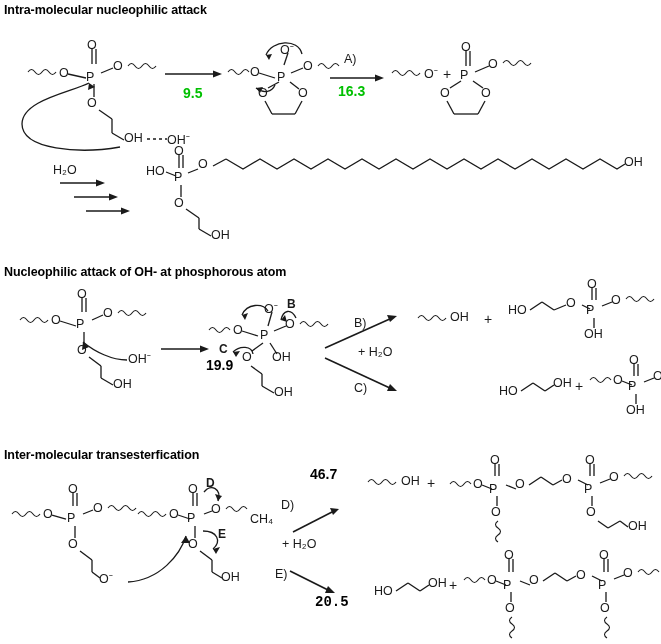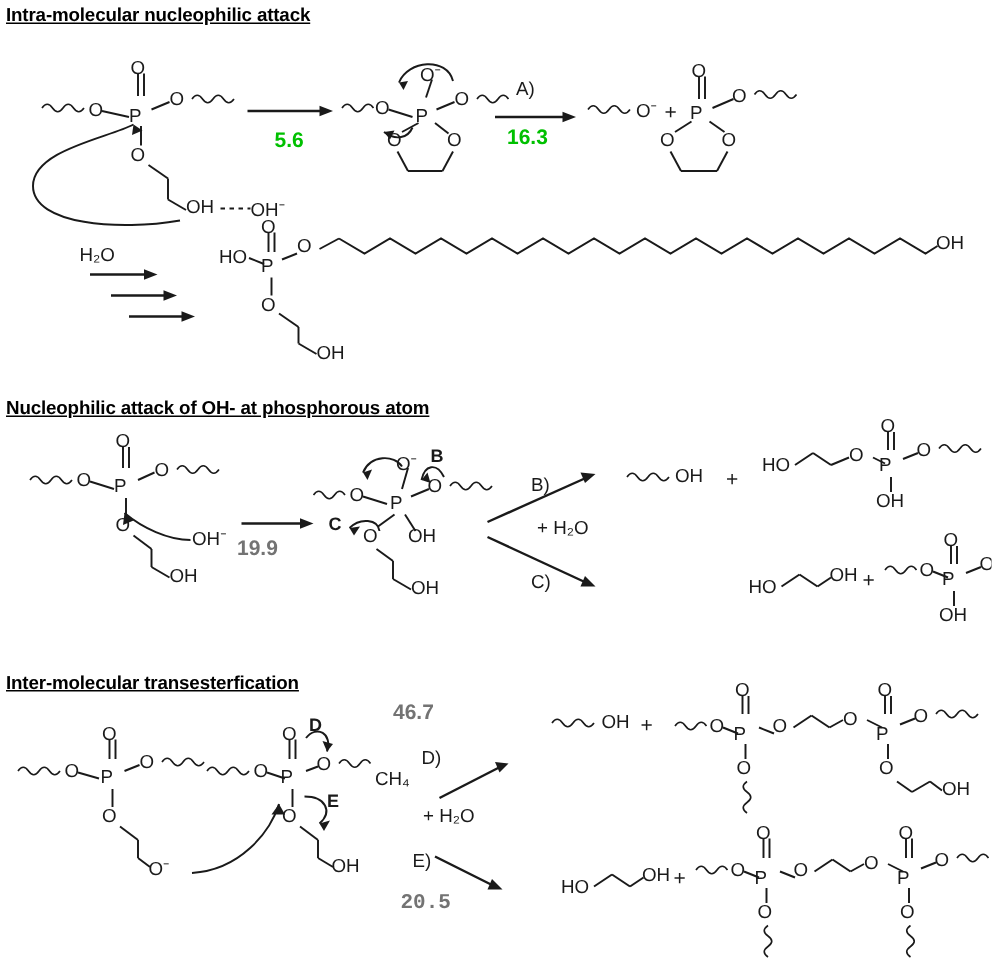--- a/index.html
+++ b/index.html
@@ -1,21 +1,21 @@
 <!DOCTYPE html>
 <html><head>
 <meta charset="utf-8">
 <style>
   html,body{margin:0;padding:0;background:#ffffff;}
   body{width:661px;height:644px;position:relative;font-family:"Liberation Sans",sans-serif;color:#1a1a1a;overflow:hidden;}
   .scheme{position:absolute;left:0;top:0;width:661px;height:644px;}
-  .sec-title{position:absolute;font-weight:bold;font-size:12.5px;letter-spacing:-0.1px;color:#000;white-space:nowrap;text-decoration:underline;}
+  .sec-title{position:absolute;font-weight:bold;font-size:12.5px;letter-spacing:-0.1px;color:#000;white-space:nowrap;}
   .num{position:absolute;font-weight:bold;font-size:14px;white-space:nowrap;}
   .num.green{color:#00c000;}
-  .num.red{color:#737373;}
+  .num.red{color:#000000;margin-left:48px;}
   .lbl{position:absolute;font-size:12.5px;color:#1a1a1a;white-space:nowrap;}
   .lbl.bold{font-weight:bold;font-size:12px;}
   .atom{position:absolute;font-size:12.5px;color:#1a1a1a;white-space:nowrap;}
   svg{position:absolute;left:0;top:0;overflow:visible;}
   .bond{stroke:#1a1a1a;stroke-width:1.3;fill:none;}
   .arrowline{stroke:#1a1a1a;stroke-width:1.6;fill:none;}
   .curve{stroke:#1a1a1a;stroke-width:1.3;fill:none;}
   .squig{stroke:#1a1a1a;stroke-width:1.1;fill:none;}
   .dash{stroke:#1a1a1a;stroke-width:1.3;fill:none;stroke-dasharray:3 3;}
 </style>
@@ -115,21 +115,21 @@
     <path class="bond" d="M199 229 L211 236"></path>
   </svg>
 
   <div class="atom" style="left:59px;top:66px;">O</div>
   <div class="atom" style="left:87px;top:38px;">O</div>
   <div class="atom" style="left:86px;top:70px;">P</div>
   <div class="atom" style="left:113px;top:59px;">O</div>
   <div class="atom" style="left:87px;top:96px;">O</div>
   <div class="atom" style="left:124px;top:131px;">OH</div>
   <div class="atom" style="left:167px;top:131px;">OH⁻</div>
-  <div class="num green" style="left:183px;top:85px;">5.6</div>
+  <div class="num green" style="left:183px;top:85px;">9.5</div>
 
   <div class="atom" style="left:250px;top:65px;">O</div>
   <div class="atom" style="left:280px;top:41px;">O⁻</div>
   <div class="atom" style="left:277px;top:70px;">P</div>
   <div class="atom" style="left:303px;top:59px;">O</div>
   <div class="atom" style="left:258px;top:86px;">O</div>
   <div class="atom" style="left:298px;top:86px;">O</div>
 
   <div class="lbl" style="left:344px;top:52px;">A)</div>
   <div class="num green" style="left:338px;top:83px;">16.3</div>

